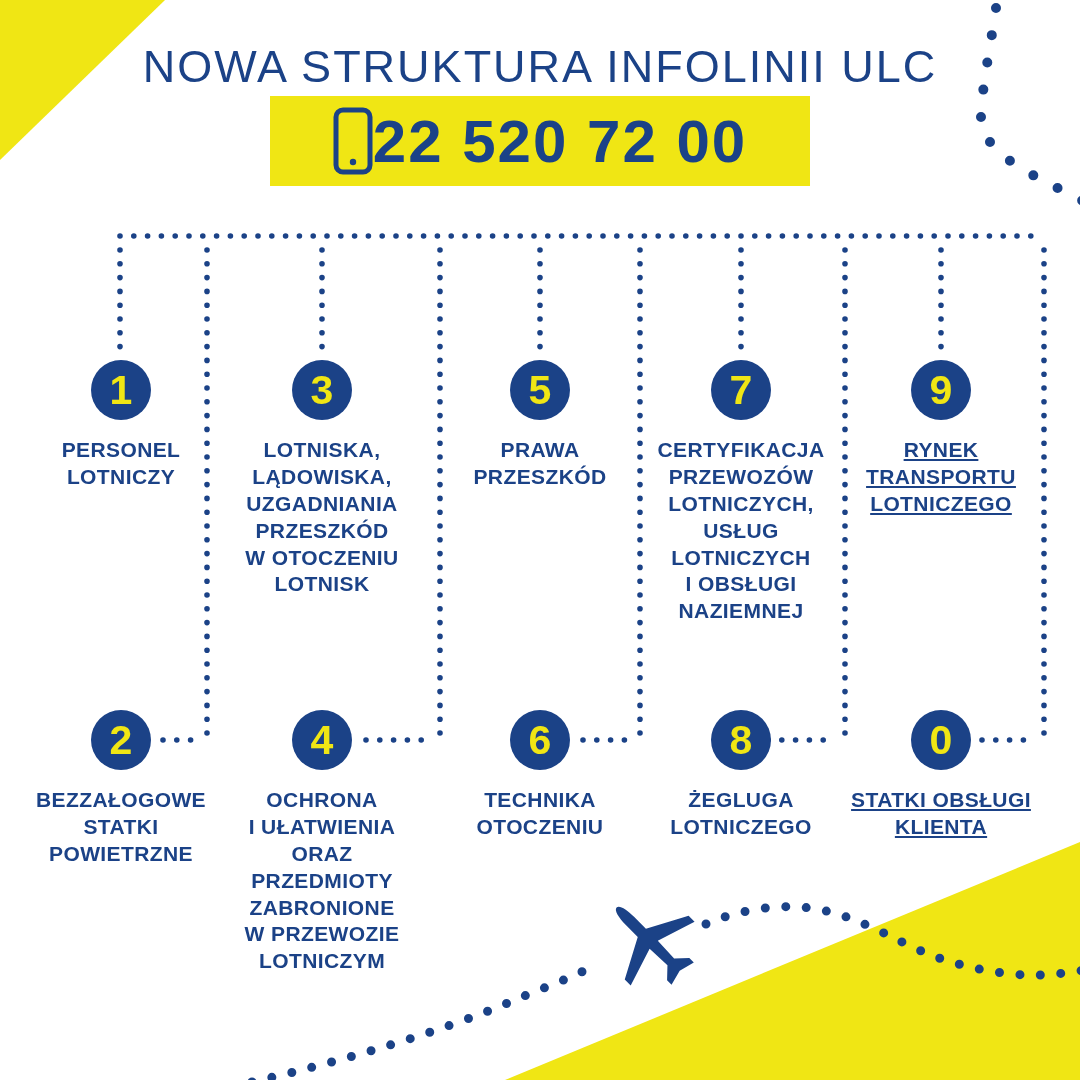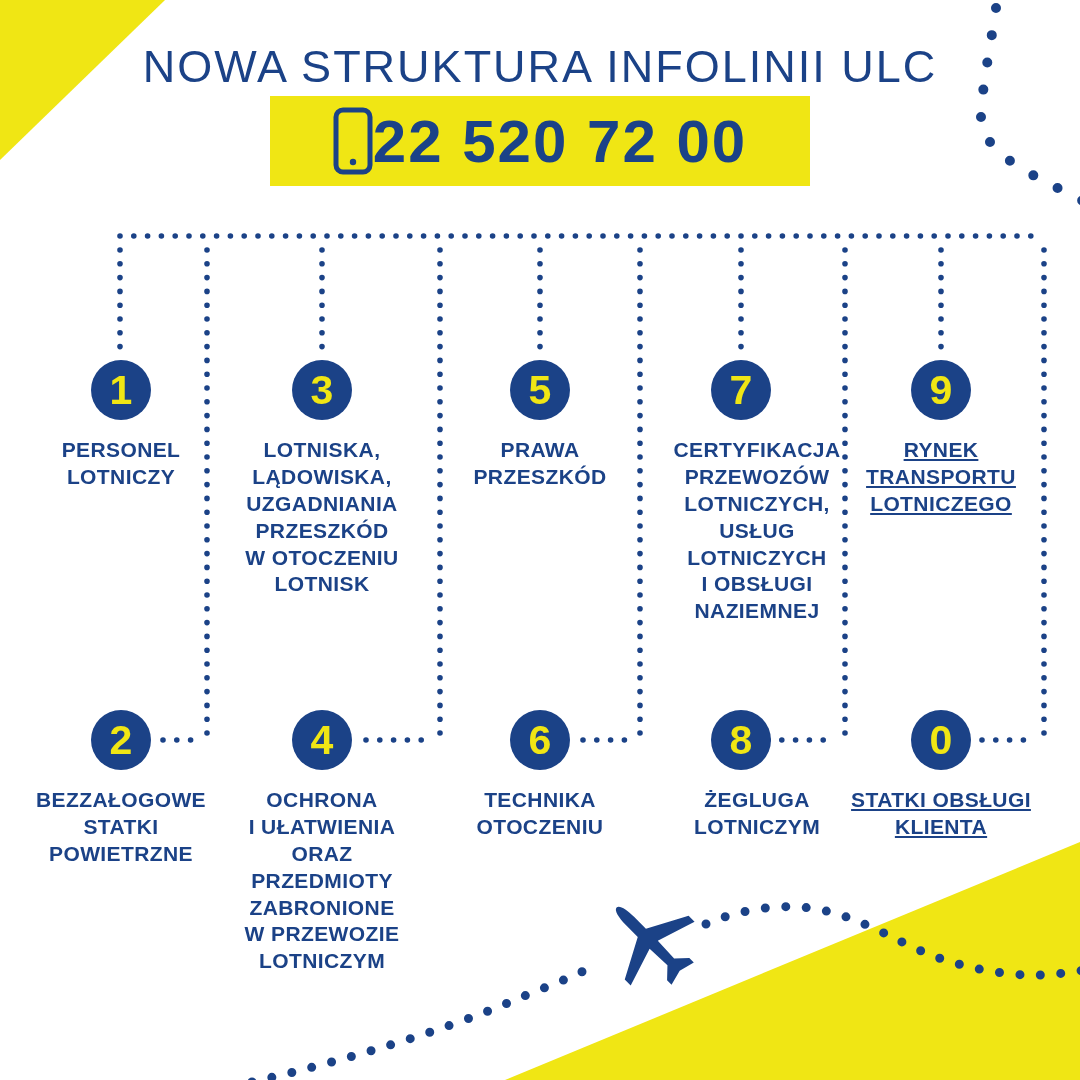--- a/index.html
+++ b/index.html
@@ -39,21 +39,21 @@
   .option-label{
     position:absolute;width:214px;
     color:var(--navy);text-align:center;
     font-size:21px;font-weight:bold;line-height:1.28;letter-spacing:0.4px;
     white-space:pre-line;
   }
   
   .c1 .badge{left:91px;}  .c1 .option-label{left:14px;}
   .c2 .badge{left:292px;} .c2 .option-label{left:215px;}
   .c3 .badge{left:510px;} .c3 .option-label{left:433px;}
-  .c4 .badge{left:711px;} .c4 .option-label{left:650px;}
+  .c4 .badge{left:711px;} .c4 .option-label{left:634px;}
   .c5 .badge{left:911px;} .c5 .option-label{left:834px;text-decoration:underline;}
   .row-top .badge{top:360px;}    .row-top .option-label{top:437px;}
   .row-bottom .badge{top:710px;} .row-bottom .option-label{top:787px;}
 </style>
 </head>
 <body>
 
 <div class="canvas">
 
   <svg class="deco" width="1080" height="1080" viewBox="0 0 1080 1080">
@@ -155,21 +155,21 @@
 PRZEWOZÓW
 LOTNICZYCH,
 USŁUG
 LOTNICZYCH
 I OBSŁUGI
 NAZIEMNEJ</div>
     </div>
     <div class="c4 row-bottom">
       <div class="badge">8</div>
       <div class="option-label">ŻEGLUGA
-LOTNICZYM</div>
+LOTNICZEGO</div>
     </div>
 
     <div class="c5 row-top">
       <div class="badge">9</div>
       <div class="option-label">RYNEK
 TRANSPORTU
 LOTNICZEGO</div>
     </div>
     <div class="c5 row-bottom">
       <div class="badge">0</div>

